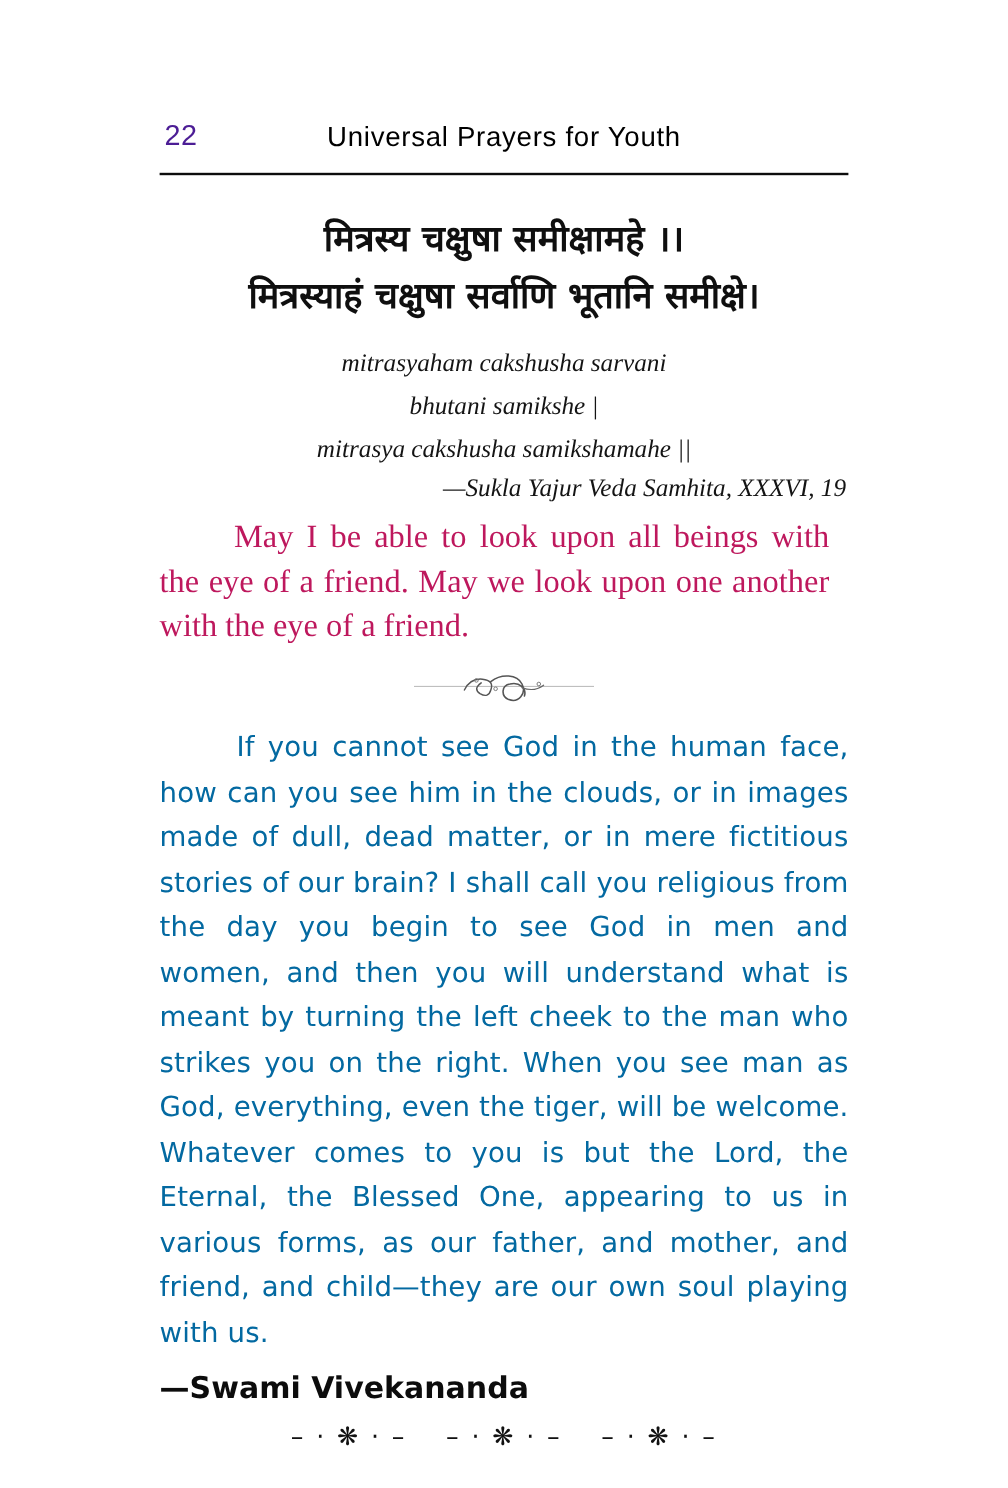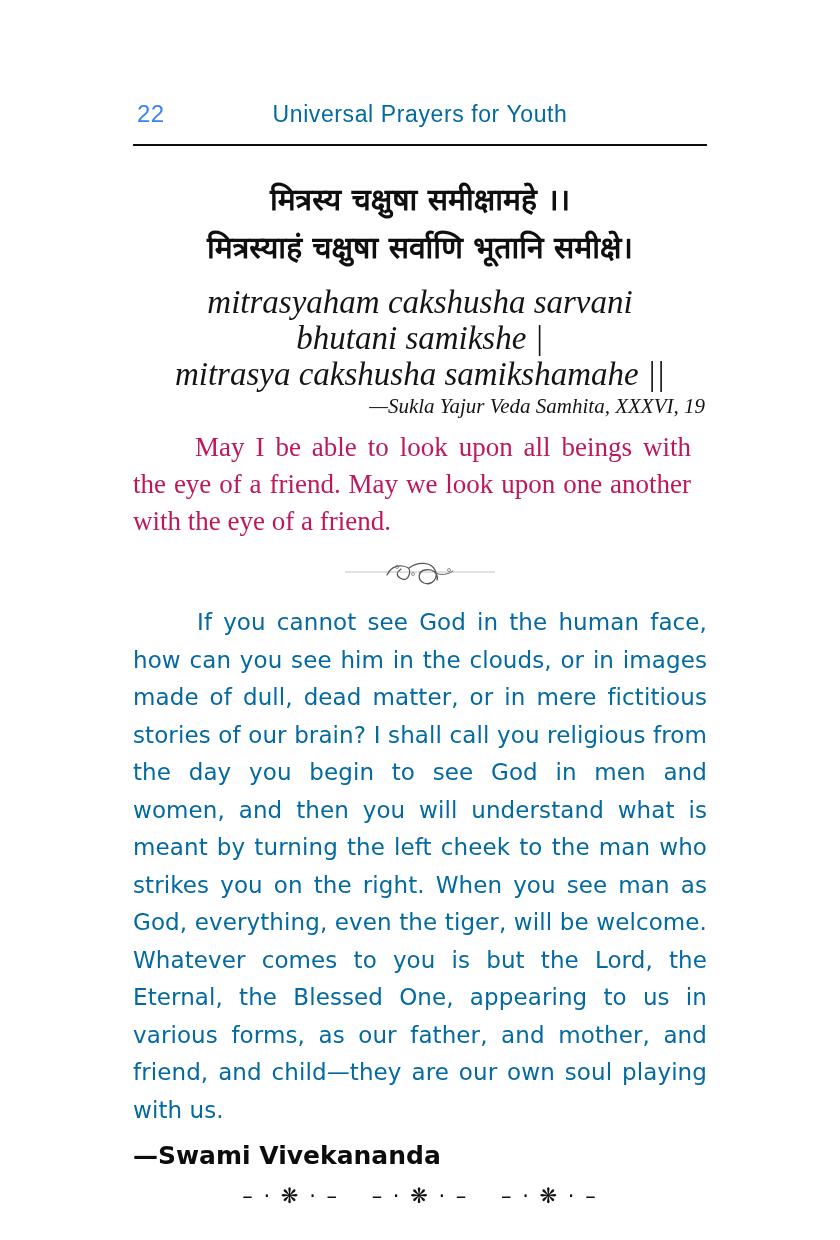--- a/index.html
+++ b/index.html
@@ -26,28 +26,28 @@
     position: relative;
     height: 34px;
     font-family: "Liberation Sans", sans-serif;
   }
   .page-number {
     position: absolute;
     left: 4px;
     top: 2px;
     font-size: 24px;
     letter-spacing: 0.5px;
-    color: #3b82f6;
+    color: #4c1d95;
   }
   .running-title {
     display: block;
     text-align: center;
     font-size: 23px;
     letter-spacing: 0.6px;
-    color: #0369a1;
+    color: #000000;
     padding-top: 3px;
   }
   .header-rule {
     border: none;
     border-top: 2px solid #0d0d0d;
     margin: 12px 0 0 0;
   }
 
   
   .sanskrit-verse {
@@ -59,21 +59,21 @@
     line-height: 48px;
     color: #0f0f0f;
   }
 
   
   .transliteration {
     margin-top: 12px;
     text-align: center;
     font-family: "Liberation Serif", serif;
     font-style: italic;
-    font-size: 33px;
+    font-size: 21px;
     line-height: 36px;
     color: #141414;
   }
 
   .verse-attribution {
     margin-top: 2px;
     text-align: right;
     font-family: "Liberation Serif", serif;
     font-style: italic;
     font-size: 21px;

